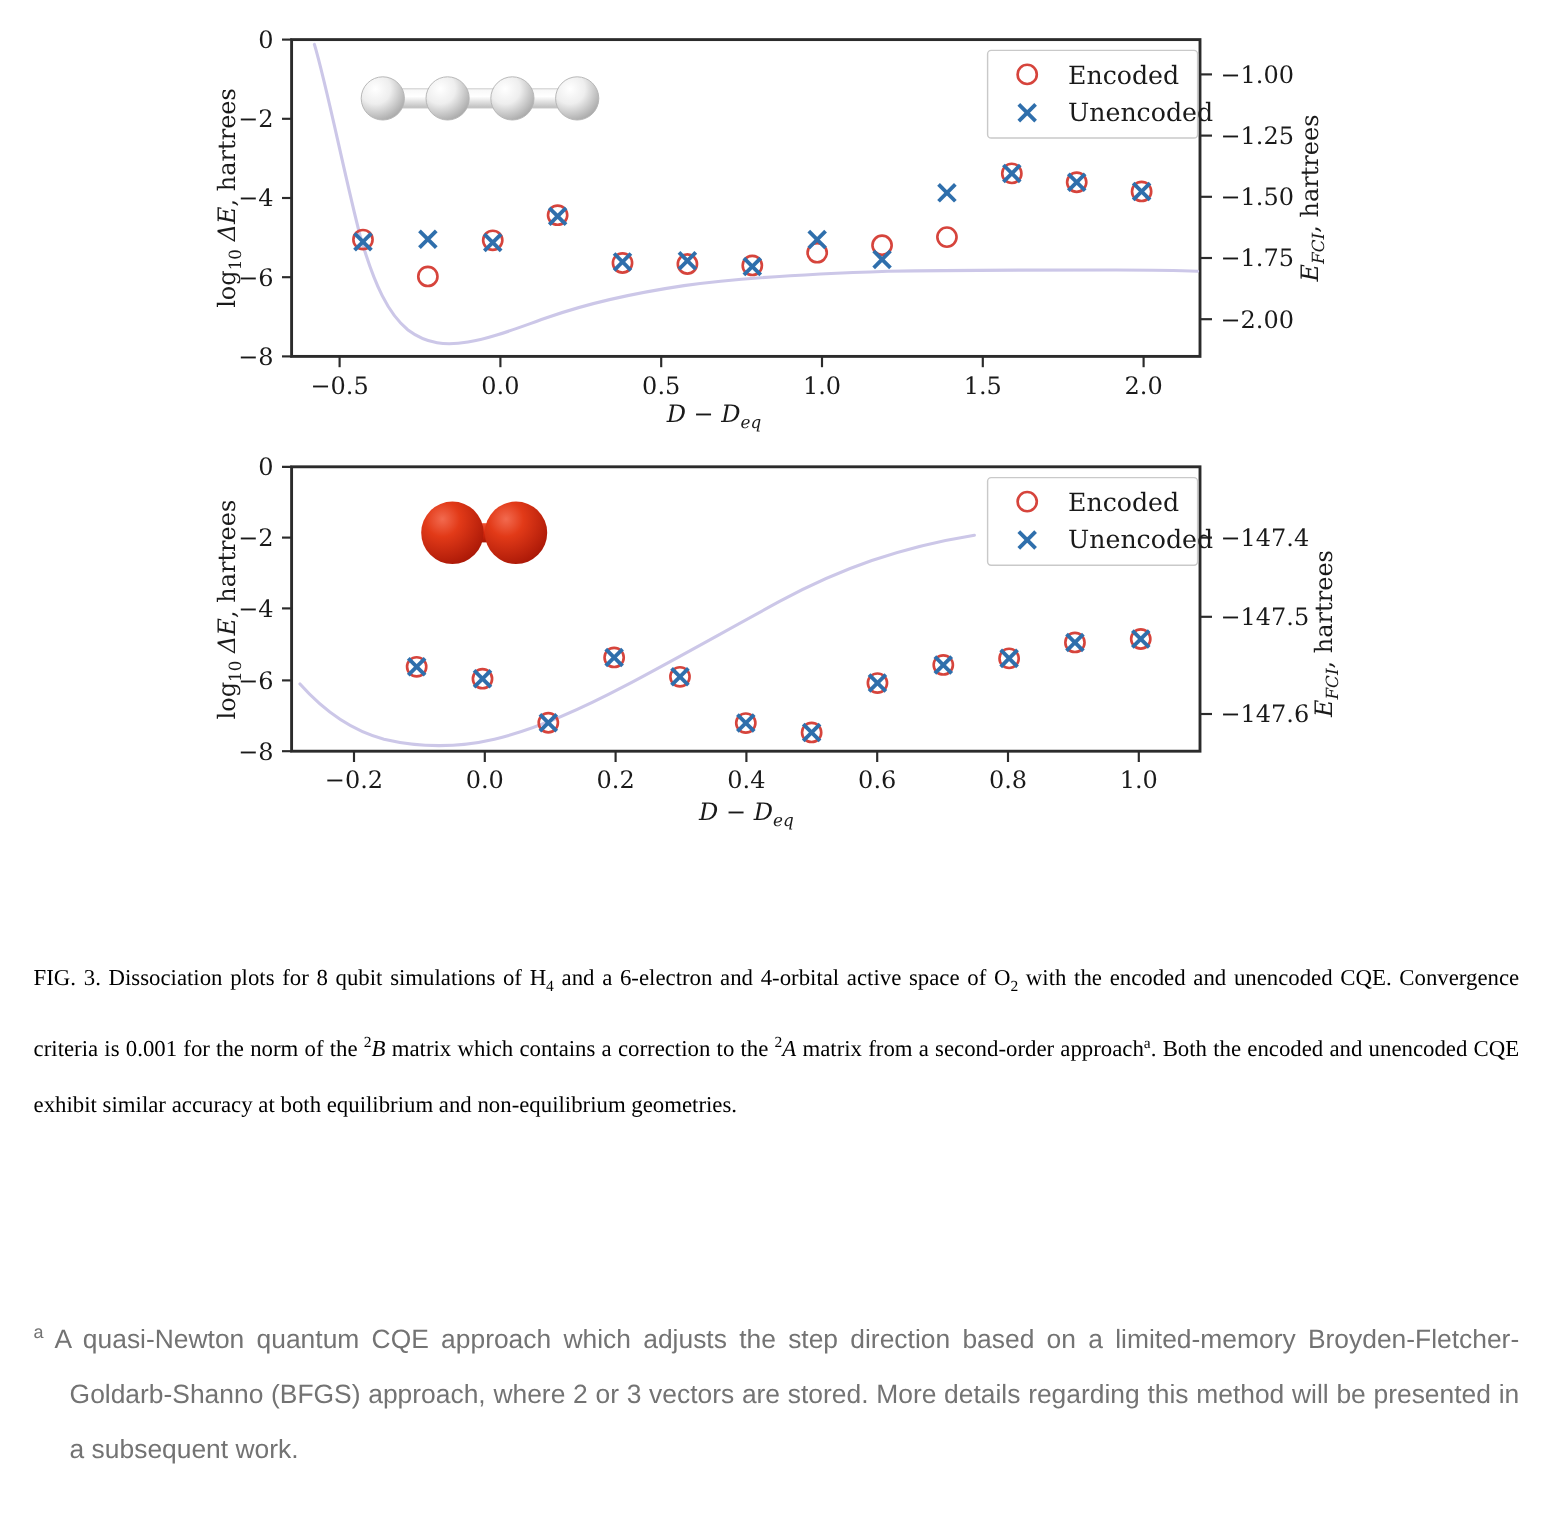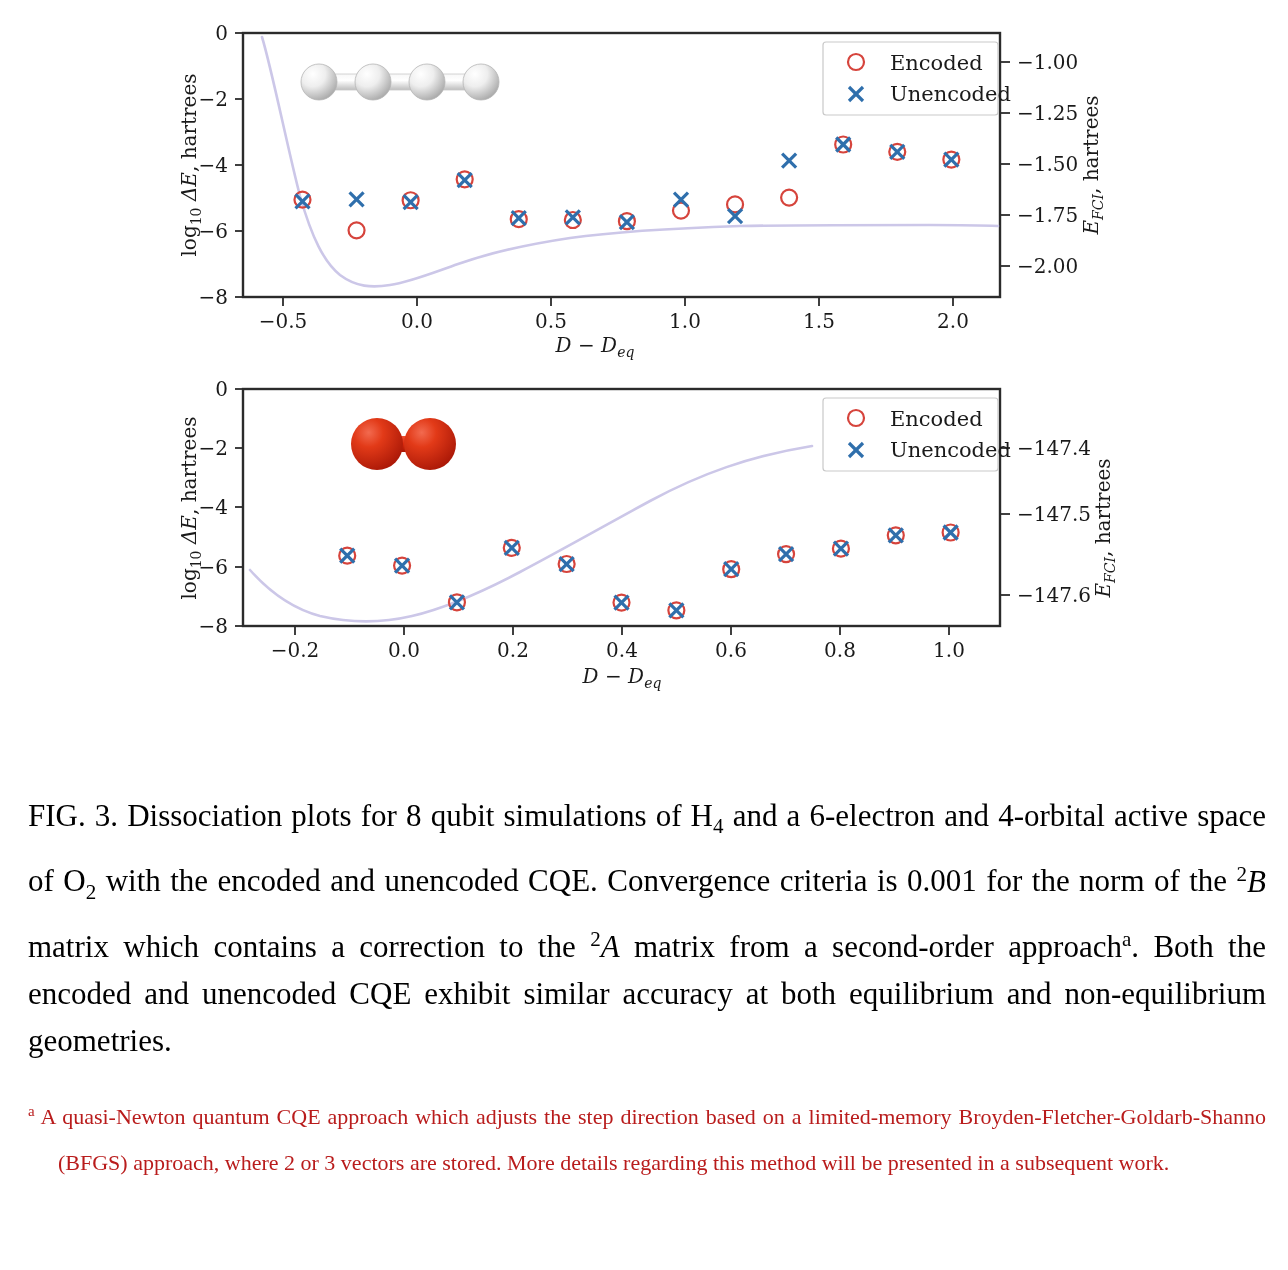--- a/index.html
+++ b/index.html
@@ -78,36 +78,36 @@
     fill: #1a1a1a;
   }
 
   
   .caption-block {
     position: absolute;
     left: 28px;
     top: 792px;
     width: 1238px;
     font-family: "Liberation Serif", serif;
-    font-size: 31px;
+    font-size: 19px;
     line-height: 47px;
     color: #000000;
     text-align: justify;
     text-justify: inter-word;
   }
   .caption-block p { margin: 0 0 0 0; }
   .footnote-block {
     position: absolute;
     left: 28px;
     top: 1088px;
     width: 1238px;
-    font-family: Liberation Serif, serif;
+    font-family: Liberation Sans, sans-serif;
     font-size: 22px;
     line-height: 46px;
-    color: #b91c1c;
+    color: #737373;
     text-align: justify;
   }
   .footnote-inner {
     display: block;
     padding-left: 30px;
     text-indent: -30px;
   }
   sup, sub { font-size: 0.68em; }
   .mathit { font-style: italic; font-family: "Liberation Serif", serif; }
   .nowrap { white-space: nowrap; }

